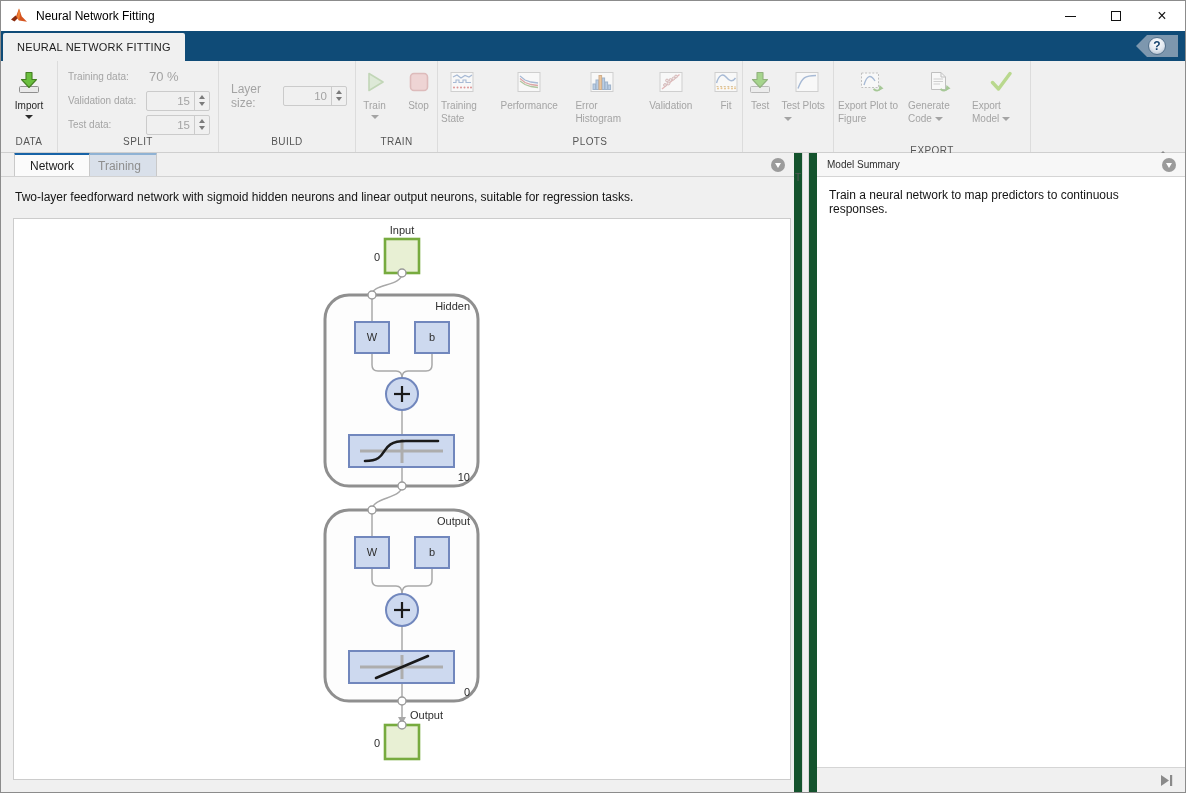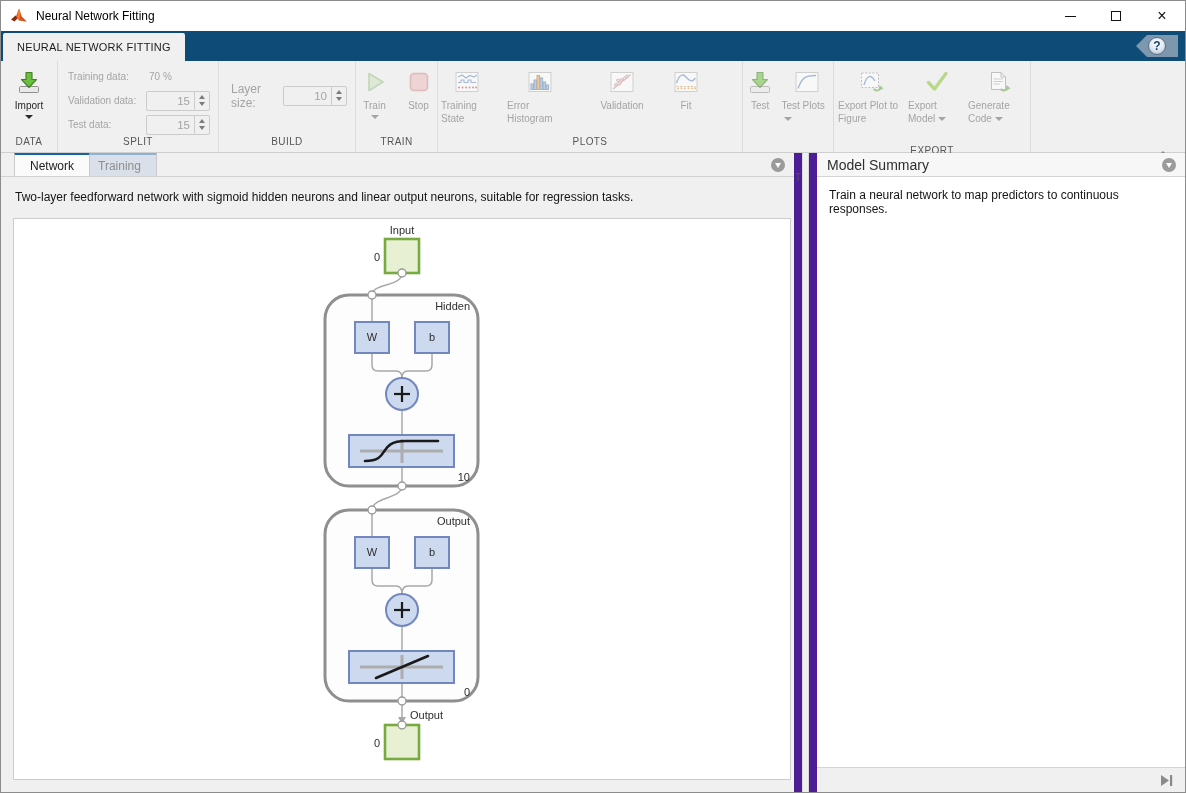--- a/index.html
+++ b/index.html
@@ -41,60 +41,60 @@
   .tool-btn.disabled .tlabel { color:#a4a4a4; }
   .tool-btn.disabled .ticon svg { opacity:.55; }
   .caret { width:0; height:0; border-left:4px solid transparent; border-right:4px solid transparent; border-top:4px solid #2b2b2b; margin-top:3px; display:inline-block; }
   .disabled .caret, .caret.dim { border-top-color:#a4a4a4; }
   .caret.inline { margin-left:3px; margin-top:0; vertical-align:middle; }
 
   .sec-data .tcontent { justify-content:center; }
   .split-rows { display:flex; flex-direction:column; padding:5px 8px 0 10px; width:100%; gap:3px; }
   .srow { display:flex; align-items:center; height:21px; }
   .srow .slabel { flex:1; font-size:10px; color:#a4a4a4; }
-  .srow .svalue { width:64px; font-size:10px; color:#a4a4a4; padding-left:3px; }
+  .srow .svalue { width:64px; font-size:13px; color:#a4a4a4; padding-left:3px; }
   .spinner { width:64px; height:20px; border:1px solid #cbcbcb; border-radius:2px; display:flex; background:#f0f0f0; }
   .spinner .num { flex:1; font-size:11.5px; color:#a4a4a4; text-align:right; padding:3px 4px 0 0; }
   .spinner .arrows { width:15px; border-left:1px solid #cbcbcb; display:flex; flex-direction:column; align-items:center; justify-content:center; gap:3px; }
   .arr-up { width:0; height:0; border-left:3.5px solid transparent; border-right:3.5px solid transparent; border-bottom:4px solid #7b7b7b; }
   .arr-dn { width:0; height:0; border-left:3.5px solid transparent; border-right:3.5px solid transparent; border-top:4px solid #7b7b7b; }
   .build-row { display:flex; align-items:center; padding:0 8px 0 12px; width:100%; margin-top:-6px; }
   .build-row .slabel { flex:1; font-size:12px; color:#a4a4a4; }
 
   .sec-train .tcontent { justify-content:center; gap:8px; }
   .sec-plots .tcontent { padding:0 3px; gap:14px; }
   .sec-test .tcontent { justify-content:center; gap:4px; }
   .sec-export .tcontent { padding-left:4px; gap:2px; }
   .w52{width:52px;} .w80{width:80px;} .w66{width:66px;} .w70{width:70px;} .w30{width:30px;}
   .w36{width:36px;} .w54{width:54px;} .w68{width:68px;} .w62{width:62px;} .w58{width:58px;}
 
   .ribbon-collapse { position:absolute; right:14px; bottom:8px; width:14px; height:10px; cursor:pointer; }
   .ribbon-collapse .bar { width:12px; height:2px; background:#8a8a8a; margin:0 auto; }
   .ribbon-collapse .tri { width:0; height:0; margin:2px auto 0; border-left:6px solid transparent; border-right:6px solid transparent; border-bottom:6px solid #8a8a8a; }
 
   
-  .main { flex:1; display:flex; background:#4c1d95; overflow:hidden;gap:8px; }
+  .main { flex:1; display:flex; background:#14532d; overflow:hidden;gap:8px; }
   .left-panel { width:793px; display:flex; flex-direction:column; position:relative; background:#f0f0f0; }
   .grip { position:absolute; left:1px; top:3px; width:9px; height:21px; background:#f4f4f4; border:1px solid #c6c6c6;
           background-image:repeating-linear-gradient(#f4f4f4 0 2px, #b9b9b9 2px 3px); }
   .tabrow { height:24px; display:flex; align-items:flex-end; padding-left:13px; border-bottom:1px solid #d2d2d2; position:relative; background:#f0f0f0; }
   .ptab { height:24px; padding:0 15px; font-size:12px; display:flex; align-items:center; border:1px solid #c9c9c9; border-bottom:none; }
   .ptab.active { background:#fbfbfb; color:#1c1c1c; border-top:3px solid #1763a7; }
   .ptab.inactive { background:#d9e0ea; color:#8e8e8e; border-top:3px solid #8fb2d4; border-left:none;padding-left:8px; }
   .collapse-circle { position:absolute; right:9px; top:5px; width:14px; height:14px; border-radius:50%; background:#9b9b9b; display:flex; align-items:center; justify-content:center; }
   .collapse-circle .cc-arr { width:0; height:0; border-left:3.5px solid transparent; border-right:3.5px solid transparent; border-top:5px solid #fff; margin-top:1px; }
   .desc { padding:13px 14px 14px 14px; font-size:12px; color:#141414; background:#f0f0f0; }
   .canvas { margin:0 3px 12px 12px; flex:1; background:#fff; border:1px solid #cccccc; overflow:hidden; }
   .canvas svg { display:block; }
 
   .splitter { width:7px; background:#efefef; border-left:1px solid #d8d8d8; border-right:1px solid #d8d8d8; cursor:col-resize; }
 
   .right-panel { flex:1; display:flex; flex-direction:column; background:#f0f0f0; }
   .rp-header { height:24px; background:#f7f7f7; border-bottom:1px solid #d5d5d5; display:flex; align-items:center; padding:0 10px; position:relative; }
-  .rp-title { font-size:14px; color:#2e2e2e; }
+  .rp-title { font-size:10px; color:#2e2e2e; }
   .rp-header .collapse-circle { top:5px; }
   .rp-body { flex:1; background:#ffffff; padding:11px 12px; font-size:12px; color:#141414; }
   .rp-bottombar { height:25px; background:#f0f0f0; border-top:1px solid #d5d5d5; display:flex; align-items:center; justify-content:flex-end; padding-right:12px; }
 
   
   .dg-label { font-size:11px; fill:#2e2e2e; }
   .dg-num { font-size:11px; fill:#2e2e2e; }
 </style>
 </head>
 <body>
@@ -232,20 +232,31 @@
                   <circle cx="8.5" cy="18.5" r="1"></circle>
                   <circle cx="12" cy="18.5" r="1"></circle>
                   <circle cx="15.5" cy="18.5" r="1"></circle>
                   <circle cx="19" cy="18.5" r="1"></circle>
                   <circle cx="22" cy="18.5" r="1"></circle>
                 </g>
             </svg>
           </span>
           <span class="tlabel">Training State</span>
         </div>
+        <div class="tool-btn disabled w80">
+          <span class="ticon">
+            <svg width="26" height="26" viewBox="0 0 26 26">
+              <rect x="2" y="3.5" width="22" height="19" fill="#fff" stroke="#b5b5b5"></rect>
+              <polyline points="4,7 9,11 15,13 22,14" fill="none" stroke="#6c8ebf" stroke-width="1.3"></polyline>
+              <polyline points="4,9.5 9,13.5 15,15.5 22,16.5" fill="none" stroke="#cc6b6b" stroke-width="1.3"></polyline>
+              <polyline points="4,12 9,15.5 15,17.5 22,18.5" fill="none" stroke="#7aa35f" stroke-width="1.3"></polyline>
+            </svg>
+          </span>
+          <span class="tlabel">Performance</span>
+        </div>
         <div class="tool-btn disabled w66">
           <span class="ticon">
             <svg width="26" height="26" viewBox="0 0 26 26">
               <rect x="2" y="3.5" width="22" height="19" fill="#fff" stroke="#b5b5b5"></rect>
               <g stroke="#5d82ad" fill="#8fb3dd">
                 <rect x="4" y="15" width="2.6" height="5.5"></rect>
                   <rect x="7" y="11" width="2.6" height="9.5"></rect>
                 <rect x="13" y="9" width="2.6" height="11.5"></rect>
                   <rect x="16" y="13" width="2.6" height="7.5"></rect>
                   <rect x="19" y="16" width="2.6" height="4.5"></rect>
@@ -324,44 +335,44 @@
           <span class="ticon">
             <svg width="26" height="26" viewBox="0 0 26 26">
               <rect x="2.5" y="4" width="17" height="14.5" fill="#fff" stroke="#9a9a9a" stroke-dasharray="2 1.6"></rect>
               <path d="M5 16 C8 5.5, 12 5.5, 16 12" fill="none" stroke="#6c8ebf" stroke-width="1.4"></path>
               <path d="M14.5 20 Q18.5 23.5 22 19.5" fill="none" stroke="#6aa84f" stroke-width="1.8"></path>
               <polygon points="20.5,16 24.5,19.5 19.5,21.5" fill="#6aa84f"></polygon>
             </svg>
           </span>
           <span class="tlabel">Export Plot to Figure</span>
         </div>
-        <div class="tool-btn disabled w58">
-          <span class="ticon">
-            <svg width="26" height="26" viewBox="0 0 26 26">
-              <path d="M4.5 13.5 L10.5 20 L22 4.5" fill="none" stroke="#8dc63f" stroke-width="3.4" stroke-linecap="round" stroke-linejoin="round"></path>
-            </svg>
-          </span>
-          <span class="tlabel"><span>Export Model</span><span class="caret dim inline"></span></span>
-        </div>
         <div class="tool-btn disabled w62">
           <span class="ticon">
             <svg width="26" height="26" viewBox="0 0 26 26">
               <path d="M5.5 3.5 H15 L19.5 8 V20.5 H5.5 Z" fill="#fff" stroke="#9a9a9a"></path>
               <path d="M15 3.5 V8 H19.5" fill="none" stroke="#9a9a9a"></path>
               <g stroke="#b5b5b5">
                   <line x1="7.5" y1="10" x2="17" y2="10"></line>
                   <line x1="7.5" y1="12.5" x2="17" y2="12.5"></line>
                   <line x1="7.5" y1="15" x2="14" y2="15"></line>
                 </g>
               <path d="M14.5 20 Q18.5 23.5 22 19.5" fill="none" stroke="#6aa84f" stroke-width="1.8"></path>
               <polygon points="20.5,16 24.5,19.5 19.5,21.5" fill="#6aa84f"></polygon>
             </svg>
           </span>
           <span class="tlabel"><span>Generate Code</span><span class="caret dim inline"></span></span>
         </div>
+        <div class="tool-btn disabled w58">
+          <span class="ticon">
+            <svg width="26" height="26" viewBox="0 0 26 26">
+              <path d="M4.5 13.5 L10.5 20 L22 4.5" fill="none" stroke="#8dc63f" stroke-width="3.4" stroke-linecap="round" stroke-linejoin="round"></path>
+            </svg>
+          </span>
+          <span class="tlabel"><span>Export Model</span><span class="caret dim inline"></span></span>
+        </div>
       </div>
       <div class="tseclabel">EXPORT</div>
     </div>
 
     <div class="tsection sec-filler"></div>
     <div class="ribbon-collapse">
       <span class="bar"></span>
       <span class="tri"></span>
     </div>
   </div>

